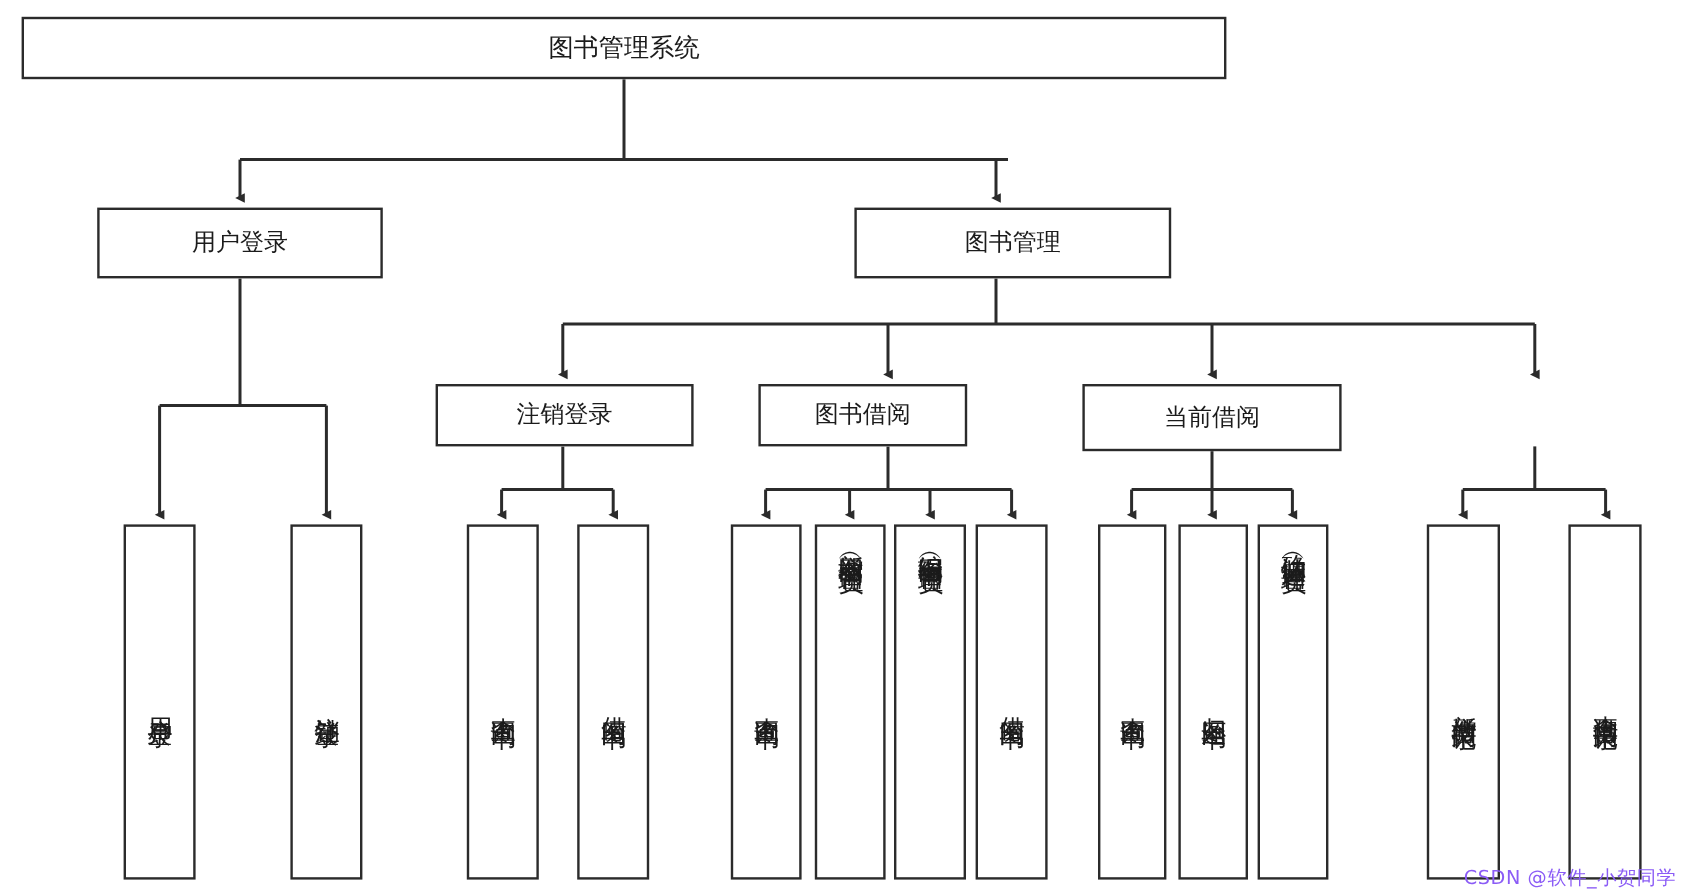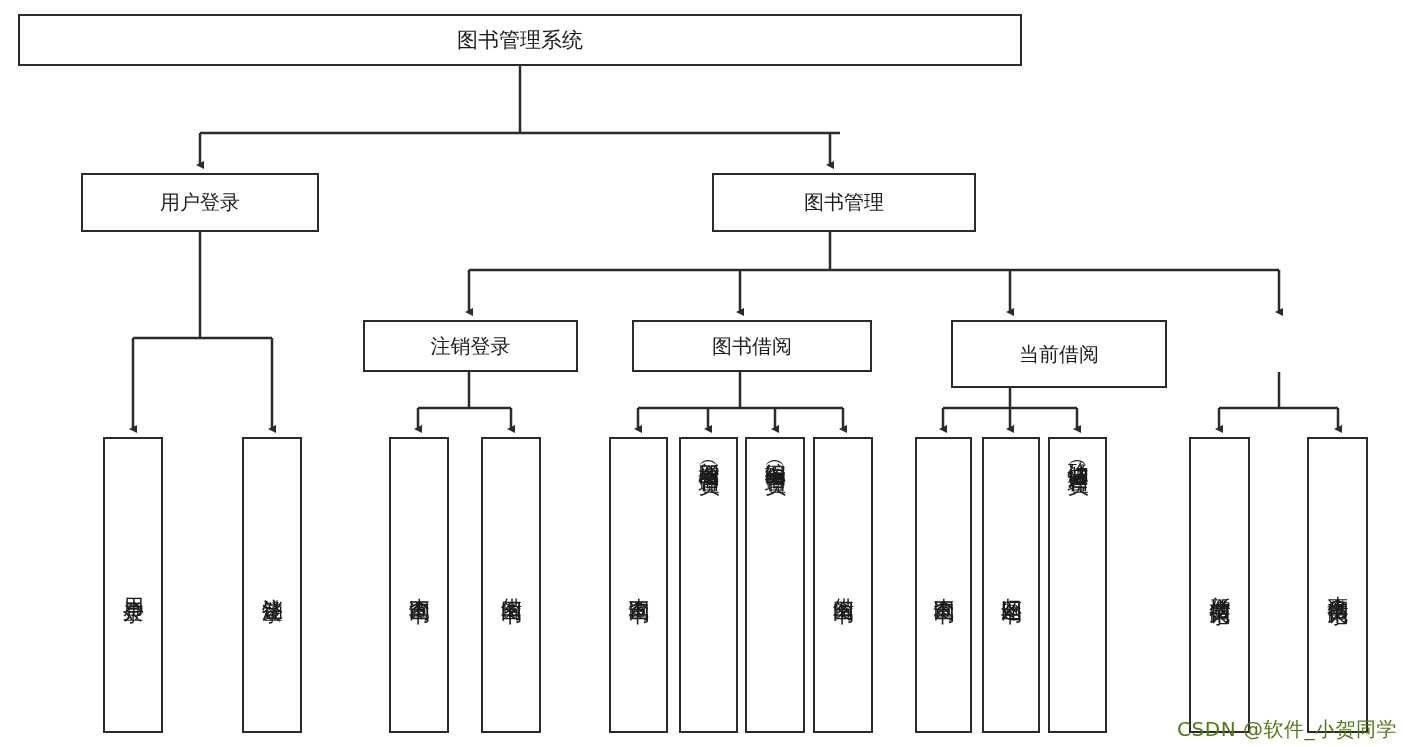--- a/index.html
+++ b/index.html
@@ -49,22 +49,22 @@
     letter-spacing:2px;
     line-height:1;
     white-space:normal;
   }
   
   .node.leaf.mid{align-items:center;padding-top:0;}
 
   .watermark{
     position:absolute;
     right:8px;bottom:4px;
-    font-size:20px;
-    color:#4d7c0f;
+    font-size:16px;
+    color:#8b5cf6;
     letter-spacing:0.5px;
     z-index:3;
     white-space:nowrap;
   }
 </style>
 </head>
 <body>
 
 <div id="canvas">
 
@@ -128,25 +128,25 @@
   </div>
 
   <div class="node lvl2" style="left:712px;top:173px;width:264px;height:59px;">
     <span class="lbl">图书管理</span>
   </div>
 
   <div class="node lvl3" style="left:363px;top:320px;width:215px;height:52px;">
     <span class="lbl">注销登录</span>
   </div>
 
-  <div class="node lvl3" style="left:632px;top:320px;width:240px;height:52px;">
+  <div class="node lvl3" style="left:632px;top:320px;width:174px;height:52px;">
     <span class="lbl">图书借阅</span>
   </div>
 
-  <div class="node lvl3" style="left:951px;top:320px;width:216px;height:68px;">
+  <div class="node lvl3" style="left:902px;top:320px;width:216px;height:56px;">
     <span class="lbl">当前借阅</span>
   </div>
 
 
   <div class="node leaf mid" style="left:103px;top:437px;width:60px;height:296px;">
     <span class="lbl">用户登录</span>
   </div>
 
   <div class="node leaf mid" style="left:242px;top:437px;width:60px;height:296px;">
     <span class="lbl">注销登录</span>

